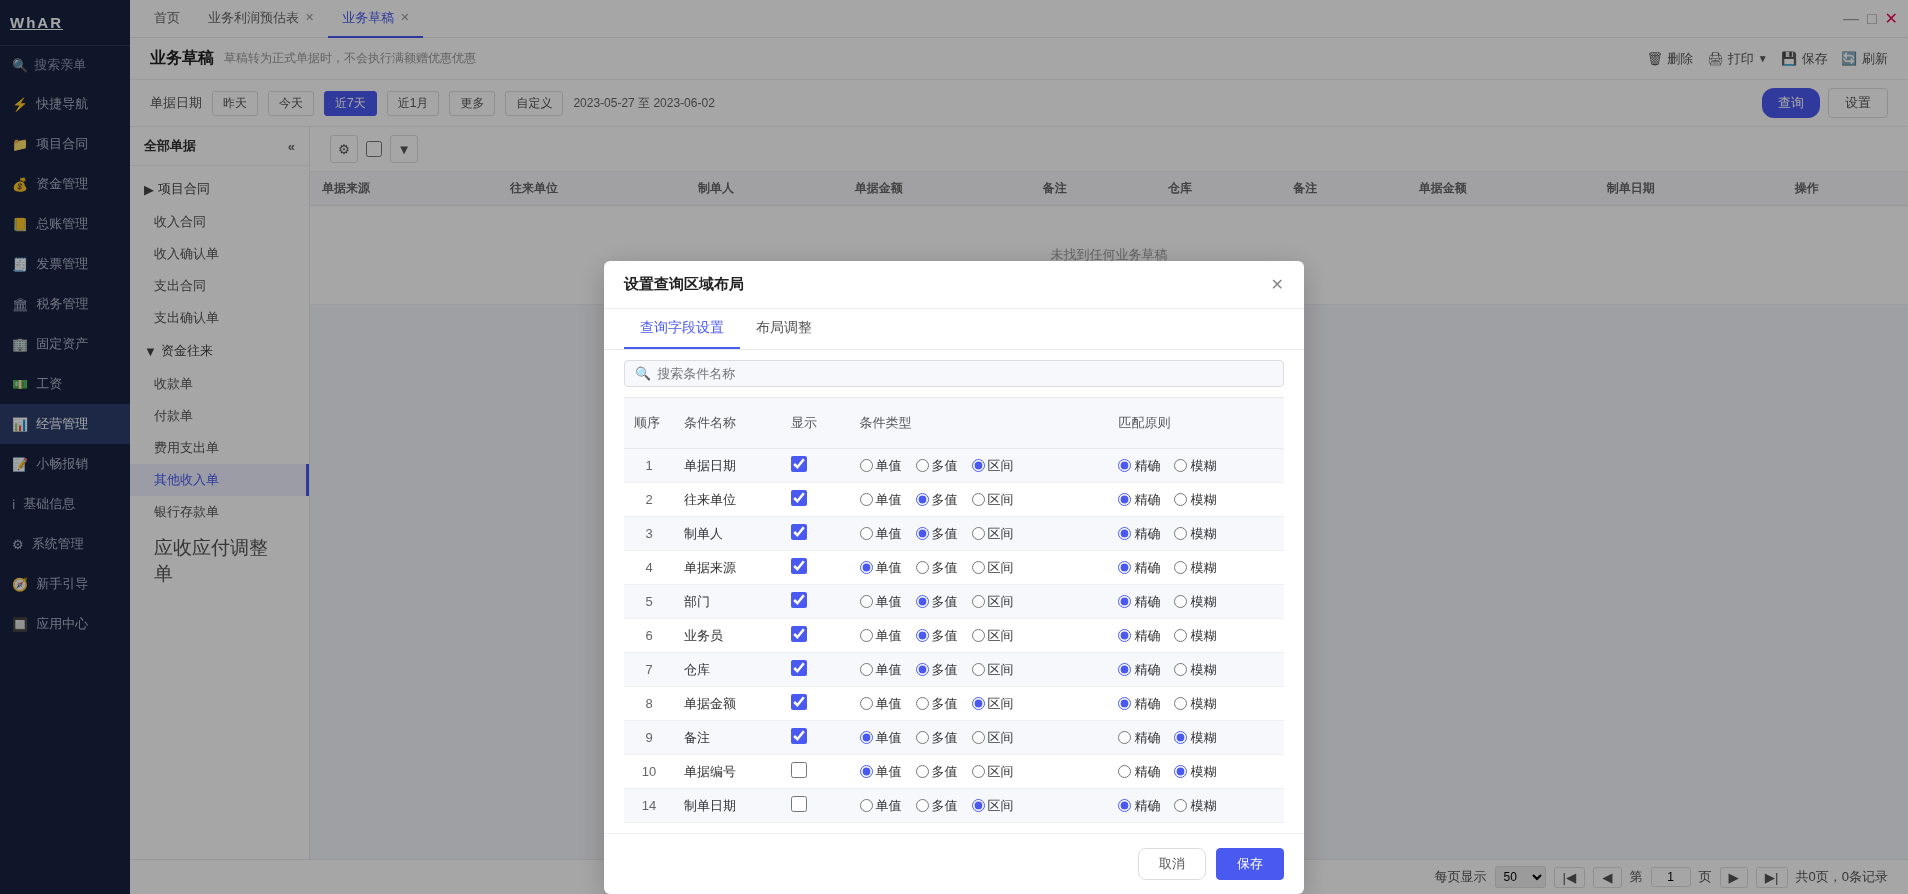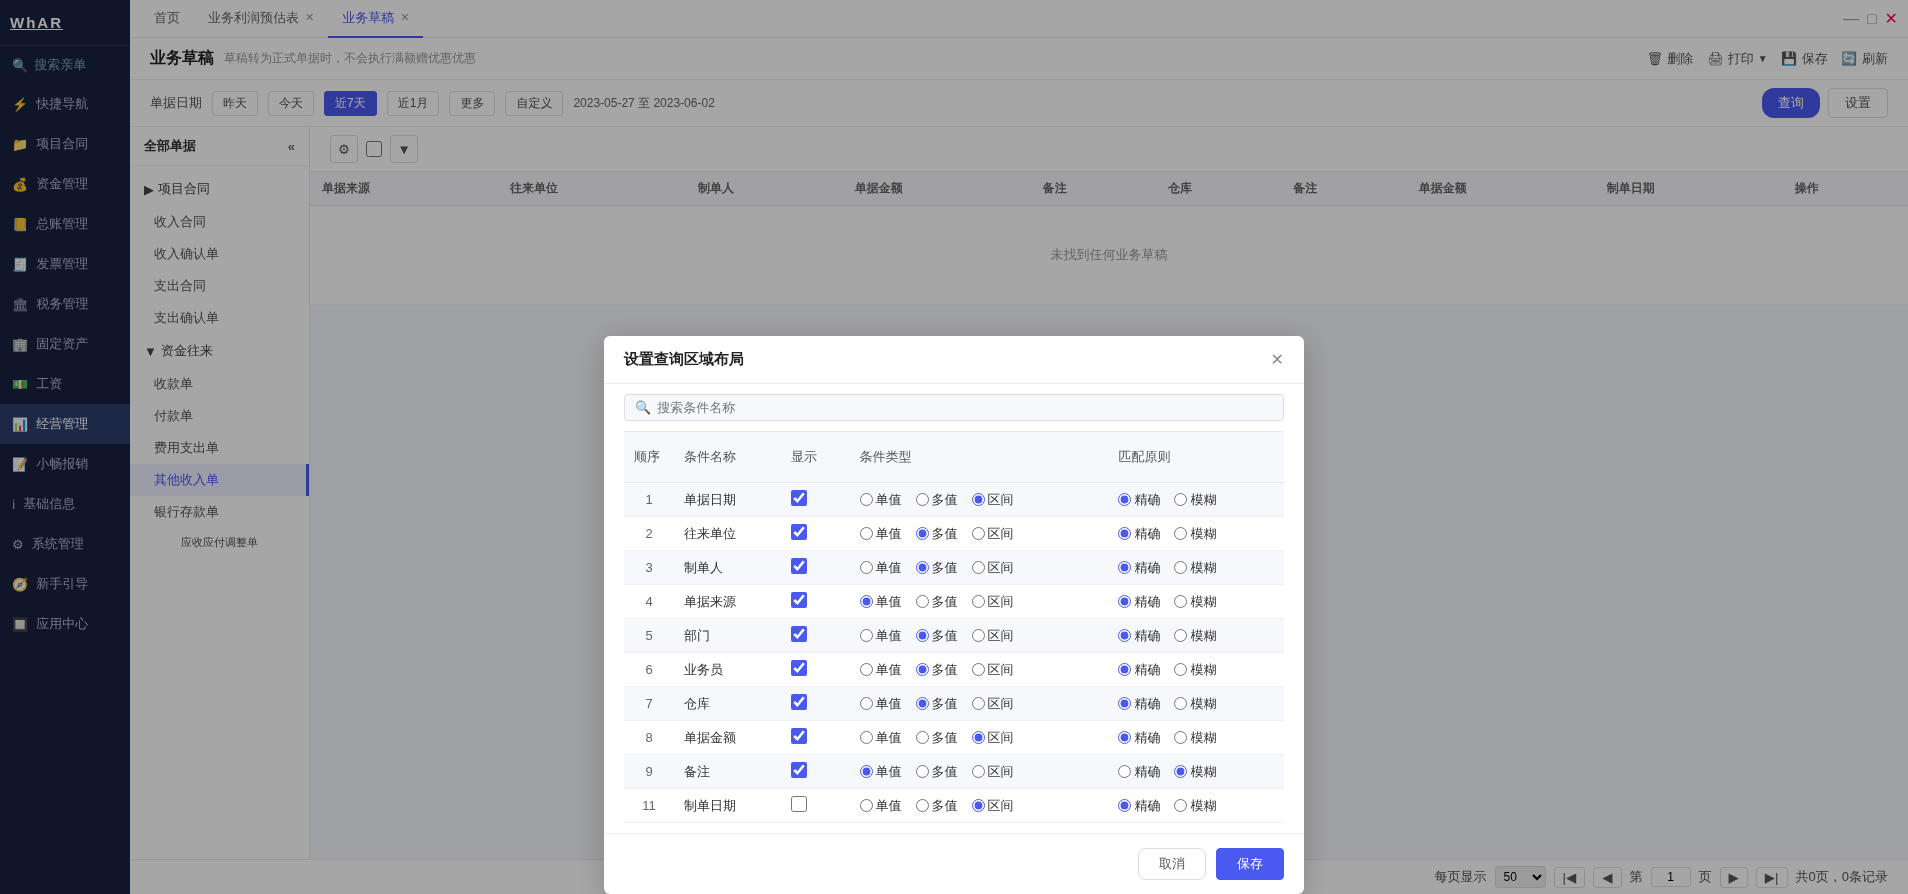--- a/index.html
+++ b/index.html
@@ -256,21 +256,21 @@
           <div style="padding:7px 24px; font-size:13px; color:#555; cursor:pointer;">支出确认单</div>
           <div style="padding:8px 14px; font-size:13px; color:#444; cursor:pointer; display:flex; align-items:center; gap:4px;">
             <span>▼</span>
             <span>资金往来</span>
           </div>
           <div style="padding:7px 24px; font-size:13px; color:#555; cursor:pointer;">收款单</div>
           <div style="padding:7px 24px; font-size:13px; color:#555; cursor:pointer;">付款单</div>
           <div style="padding:7px 24px; font-size:13px; color:#555; cursor:pointer;">费用支出单</div>
           <div style="padding:7px 24px; font-size:13px; color:#4a5af0; cursor:pointer; background:#eef0ff; border-right:3px solid #4a5af0;">其他收入单</div>
           <div style="padding:7px 24px; font-size:13px; color:#555; cursor:pointer;">银行存款单</div>
-          <div style="padding:7px 24px; font-size:11px; color:#555; cursor:pointer;text-align:center;">应收应付调整单</div>
+          <div style="padding:7px 24px; font-size:19px; color:#555; cursor:pointer;">应收应付调整单</div>
         </div>
       </div>
 
       <div style="flex:1; display:flex; flex-direction:column; overflow:hidden;">
         <div class="table-toolbar">
           <button class="toolbar-icon-btn">⚙</button>
           <input type="checkbox" class="cb" style="">
           <button class="toolbar-icon-btn">▼</button>
         </div>
 
@@ -323,20 +323,28 @@
 <div class="overlay">
   <div class="dialog">
 
     <div class="dialog-header">
       <span class="dialog-title">设置查询区域布局</span>
       <span class="dialog-close">✕</span>
     </div>
 
     <div class="dialog-body">
 
+      <div class="dialog-tabs">
+        <div class="dialog-tab active">
+          <span>查询字段设置</span>
+        </div>
+        <div class="dialog-tab">
+          <span>布局调整</span>
+        </div>
+      </div>
 
       <div class="dialog-search">
         <div class="search-box">
           <span style="color:#aaa;">🔍</span>
           <input type="text" style="border: none; outline: none; background: transparent; font-size: 13px; flex: 1 1 0%;" placeholder="搜索条件名称">
         </div>
       </div>
 
       <div class="settings-table-wrap">
         <table class="settings-table">
@@ -614,21 +622,51 @@
           <label>
             <input type="radio" name="mrule_8" style=""> 精确
           </label>
           <label>
             <input type="radio" name="mrule_8" checked="" style=""> 模糊
           </label>
         </div>
       </td>
     </tr>
               <tr>
-      <td>11</td>
+      <td>10</td>
+      <td>单据编号</td>
+      <td>
+        <input type="checkbox" class="cb" style="">
+      </td>
+      <td>
+        <div class="radio-group">
+          <label>
+            <input type="radio" name="ctype_9" checked="" style=""> 单值
+          </label>
+          <label>
+            <input type="radio" name="ctype_9" style=""> 多值
+          </label>
+          <label>
+            <input type="radio" name="ctype_9" style=""> 区间
+          </label>
+        </div>
+      </td>
+      <td>
+        <div class="radio-group">
+          <label>
+            <input type="radio" name="mrule_9" style=""> 精确
+          </label>
+          <label>
+            <input type="radio" name="mrule_9" checked="" style=""> 模糊
+          </label>
+        </div>
+      </td>
+    </tr>
+              <tr>
+      <td>14</td>
       <td>制单日期</td>
       <td>
         <input type="checkbox" class="cb" style="">
       </td>
       <td>
         <div class="radio-group">
           <label>
             <input type="radio" name="ctype_10" style=""> 单值
           </label>
           <label>

